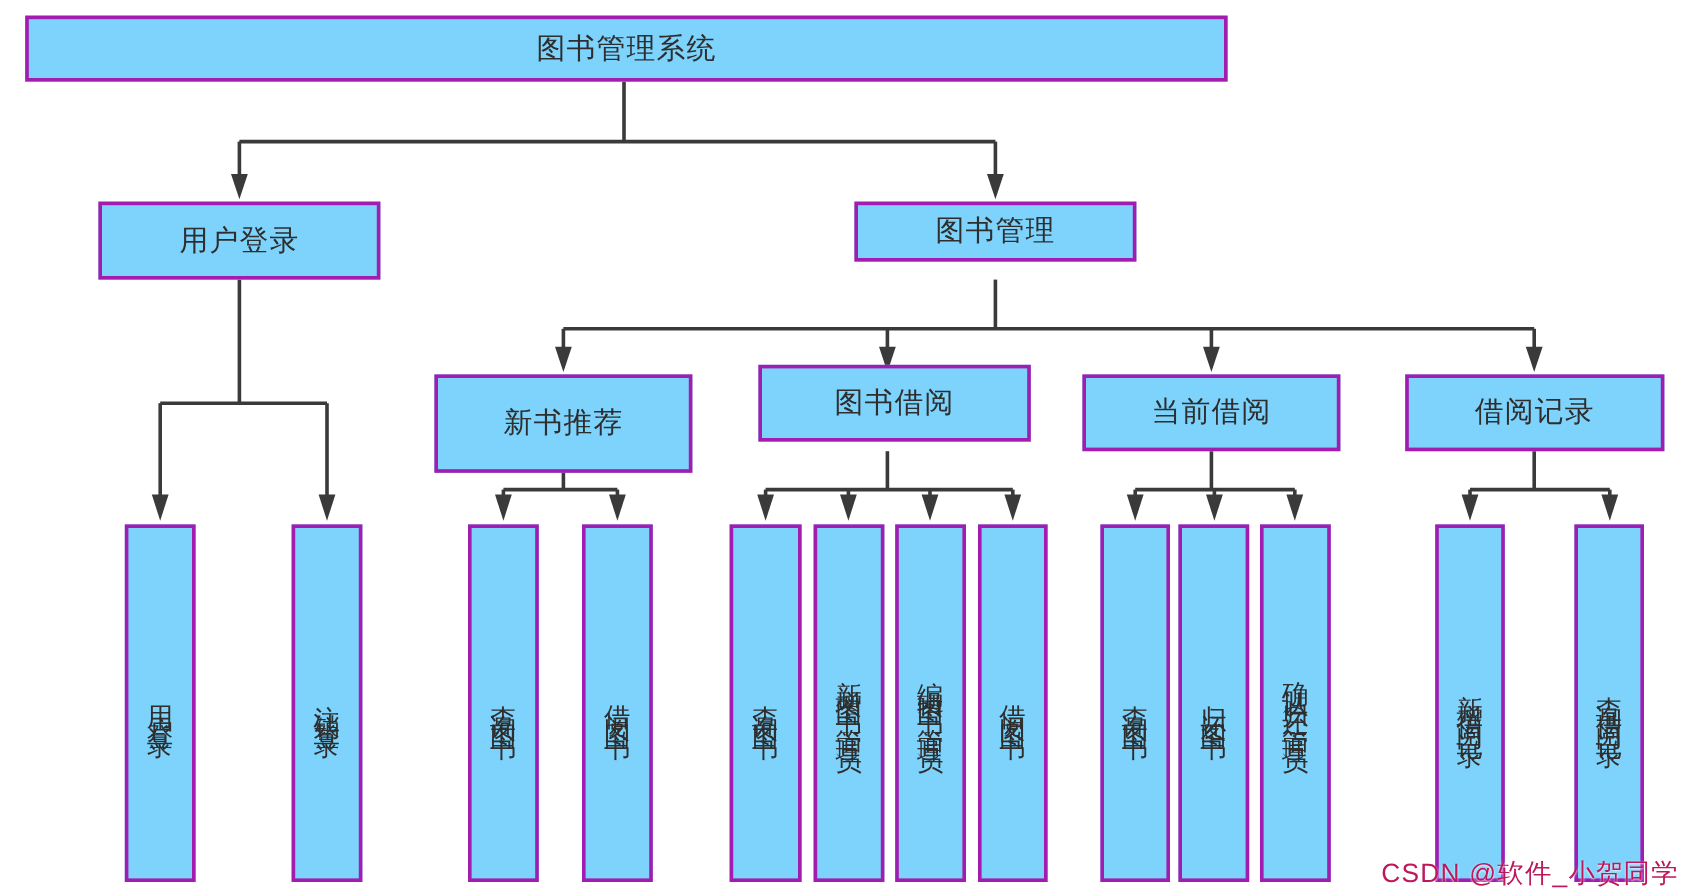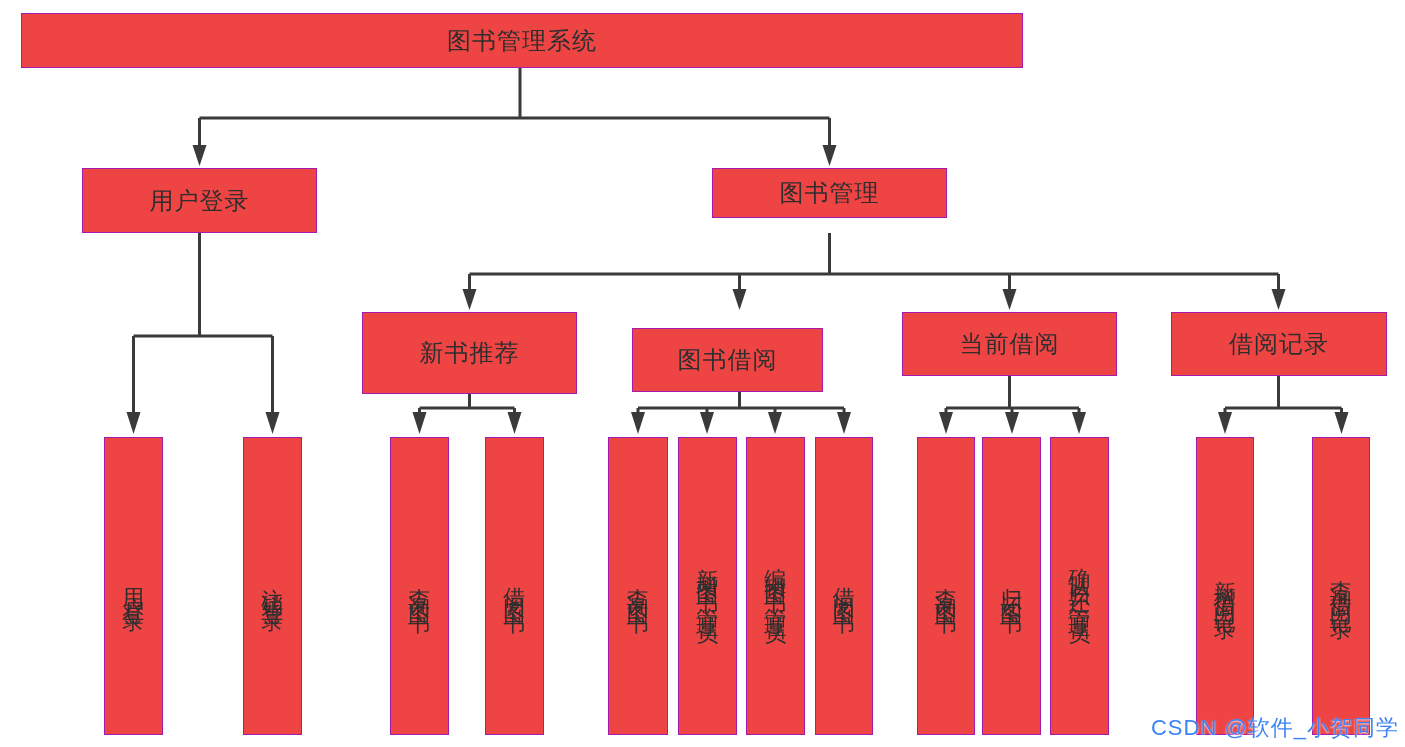--- a/index.html
+++ b/index.html
@@ -2,30 +2,30 @@
 <html><head>
 <meta charset="utf-8">
 <style>
   html,body{margin:0;padding:0;background:#fff;}
   .stage{
     position:relative;width:1405px;height:747px;background:#ffffff;
     font-family:"Liberation Sans","DejaVu Sans",sans-serif;overflow:hidden;
   }
   svg.wires{position:absolute;left:0;top:0;display:block;}
   .node{
-    position:absolute;box-sizing:border-box;background:#ef4444;
-    border:1px solid #a21caf;color:#2e2e2e;
+    position:absolute;box-sizing:border-box;background:#7dd3fc;
+    border:3px solid #a21caf;color:#2e2e2e;
     display:flex;align-items:center;justify-content:center;
     text-align:center;line-height:1.25;
   }
   .h{font-size:24px;letter-spacing:1px;}
   .v{writing-mode:vertical-rl;font-size:22px;letter-spacing:8px;}
   .wm{
     position:absolute;right:6px;bottom:4px;z-index:6;
-    font-size:22px;color:#3b82f6;letter-spacing:1px;
+    font-size:22px;color:#be185d;letter-spacing:1px;
     text-shadow:0 1px 2px #ffffff;white-space:nowrap;
   }
 </style>
 </head>
 <body>
 
 <div class="stage">
 
   <svg class="wires" width="1405" height="747" viewBox="0 0 1405 747" fill="none" stroke="#3a3a3a" stroke-width="3">
 
@@ -88,21 +88,21 @@
     <path d="M1341.5 408 V413"></path>
     <polygon points="1334.5,412 1348.5,412 1341.5,434" fill="#3a3a3a" stroke="none"></polygon>
   </svg>
 
   <div class="node h" style="left:21px;top:13px;width:1002px;height:55px;">图书管理系统</div>
 
   <div class="node h" style="left:82px;top:168px;width:235px;height:65px;">用户登录</div>
   <div class="node h" style="left:712px;top:168px;width:235px;height:50px;">图书管理</div>
 
   <div class="node h" style="left:362px;top:312px;width:215px;height:82px;">新书推荐</div>
-  <div class="node h" style="left:632px;top:328px;width:191px;height:64px;">图书借阅</div>
+  <div class="node h" style="left:632px;top:304px;width:227px;height:64px;">图书借阅</div>
   <div class="node h" style="left:902px;top:312px;width:215px;height:64px;font-family:Liberation Serif, serif;">当前借阅</div>
   <div class="node h" style="left:1171px;top:312px;width:216px;height:64px;">借阅记录</div>
 
   <div class="node v" style="left:104px;top:437px;width:59px;height:298px;">用户登录</div>
   <div class="node v" style="left:243px;top:437px;width:59px;height:298px;">注销登录</div>
 
   <div class="node v" style="left:390px;top:437px;width:59px;height:298px;">查询图书</div>
   <div class="node v" style="left:485px;top:437px;width:59px;height:298px;">借阅图书</div>
 
   <div class="node v" style="left:608px;top:437px;width:60px;height:298px;">查询图书</div>

